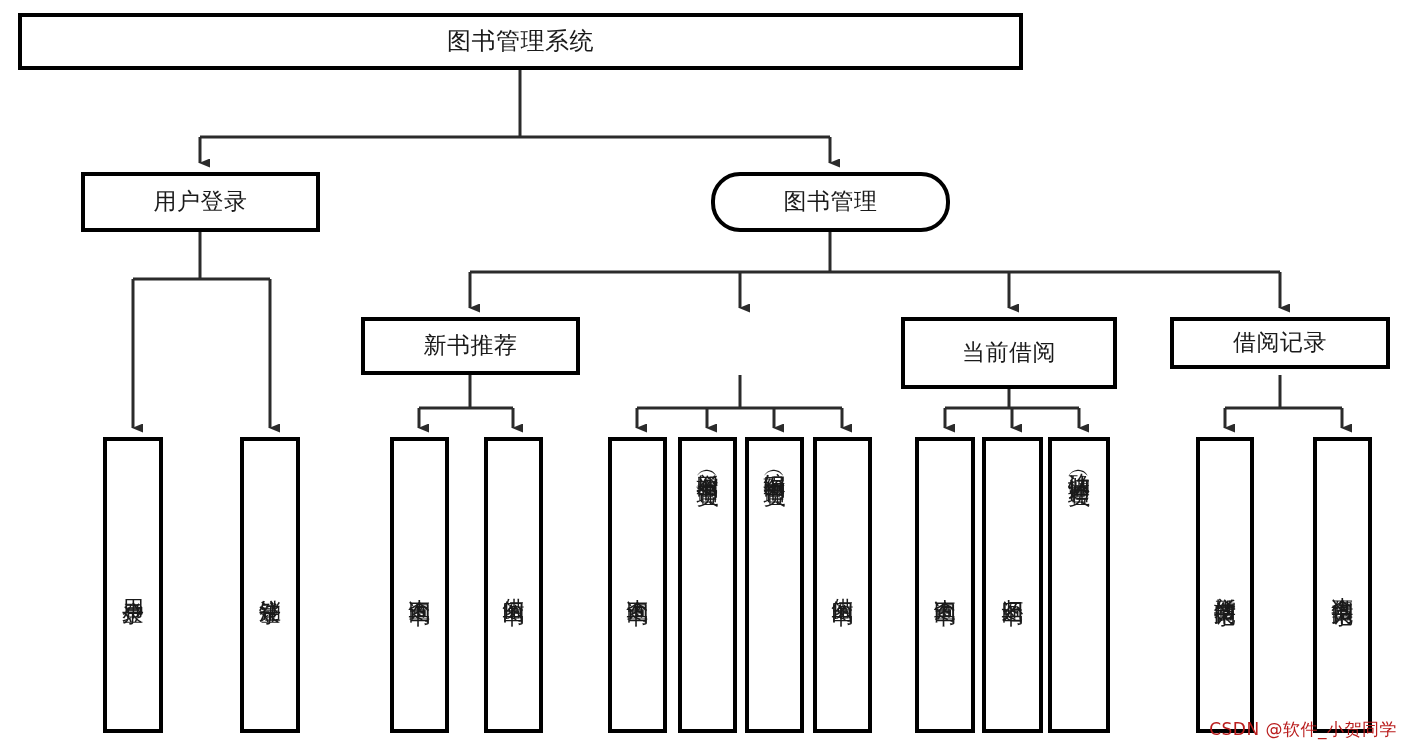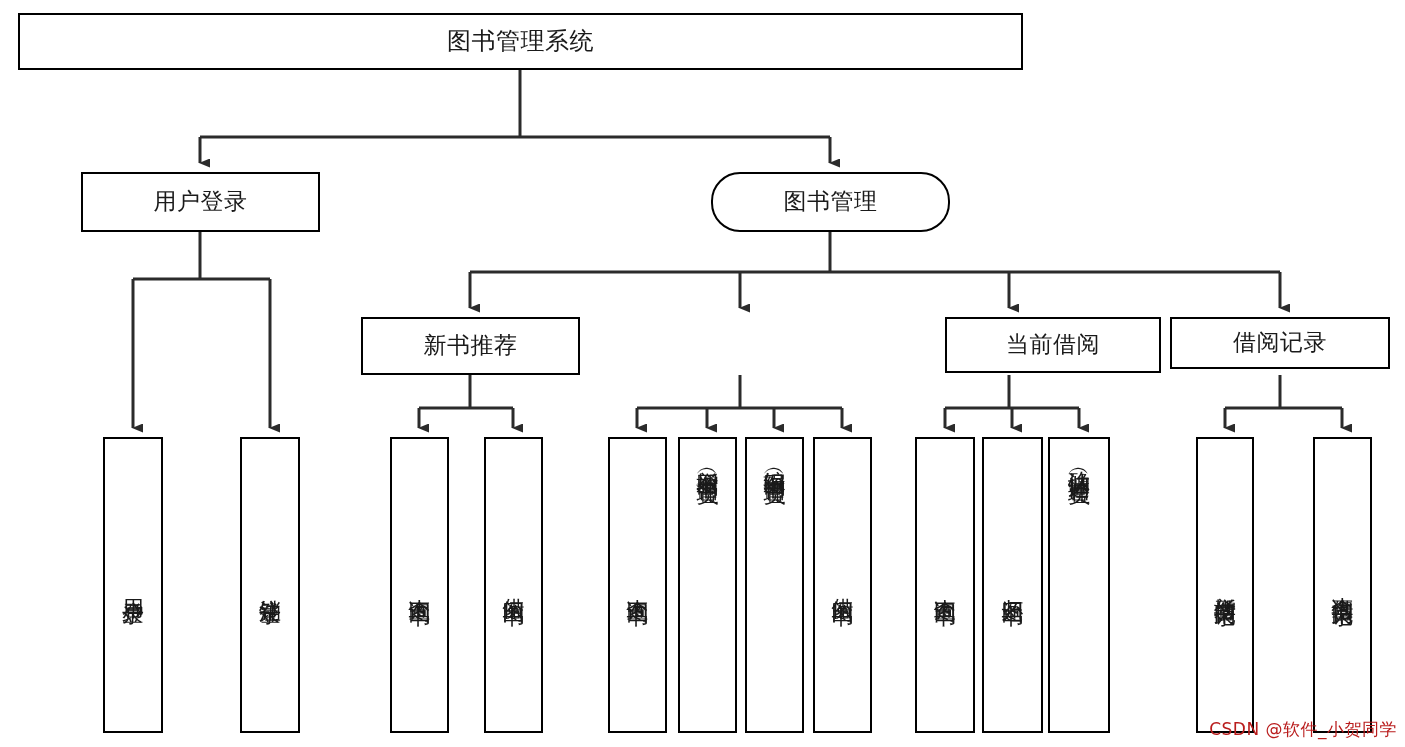--- a/index.html
+++ b/index.html
@@ -23,21 +23,21 @@
     left: 0;
     top: 0;
     width: 1405px;
     height: 747px;
     pointer-events: none;
   }
   .node {
     position: absolute;
     box-sizing: border-box;
     background: #ffffff;
-    border: 2px solid #000000;
+    border: 4px solid #000000;
     display: flex;
     align-items: center;
     justify-content: center;
     color: #1a1a1a;
   }
   .node-label {
     display: block;
     line-height: 1.12;
     text-align: center;
     letter-spacing: 0.5px;
@@ -145,21 +145,21 @@
 
   <div class="node horizontal" style="left:711px; top:172px; width:239px; height:60px;border-radius:29px;">
     <span class="node-label">图书管理</span>
   </div>
 
   <div class="node horizontal" style="left:361px; top:317px; width:219px; height:58px;">
     <span class="node-label">新书推荐</span>
   </div>
 
 
-  <div class="node horizontal" style="left:901px; top:317px; width:216px; height:56px;margin-left:44px;">
+  <div class="node horizontal" style="left:901px; top:317px; width:216px; height:72px;">
     <span class="node-label">当前借阅</span>
   </div>
 
   <div class="node horizontal" style="left:1170px; top:317px; width:220px; height:52px;">
     <span class="node-label">借阅记录</span>
   </div>
 
   <div class="node vertical center-text" style="left:103px; top:437px; width:60px; height:296px;">
     <span class="node-label">用户登录</span>
   </div>

